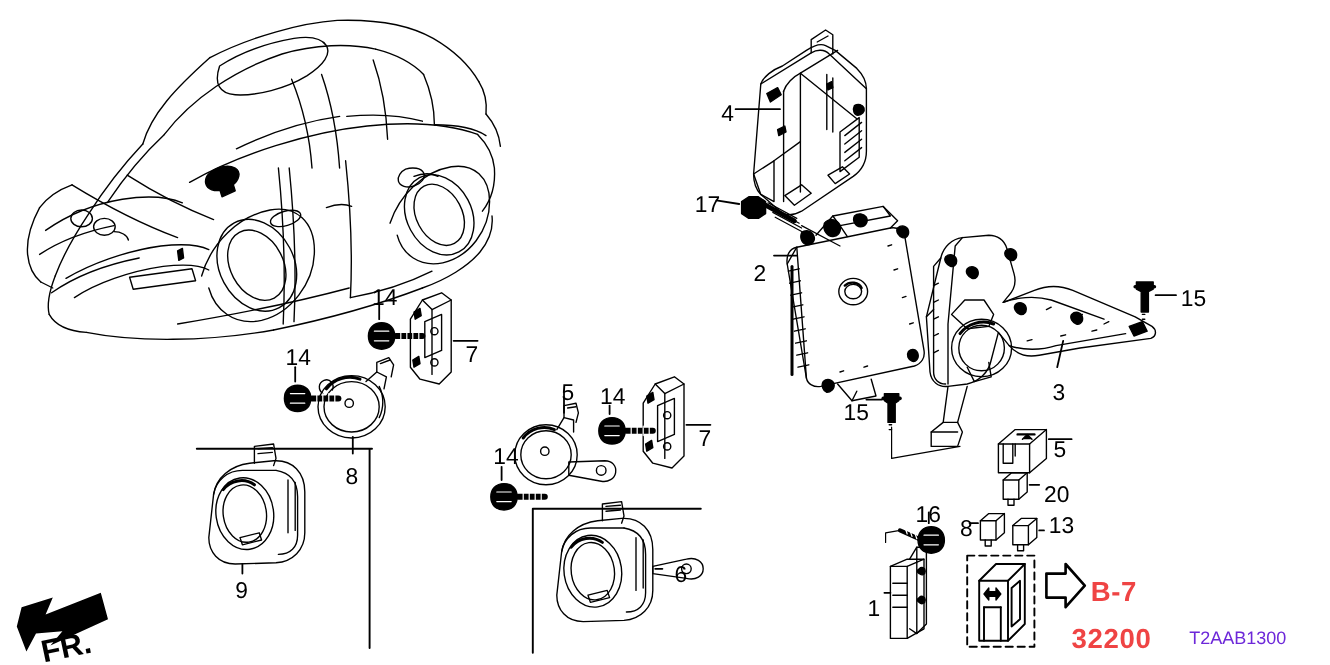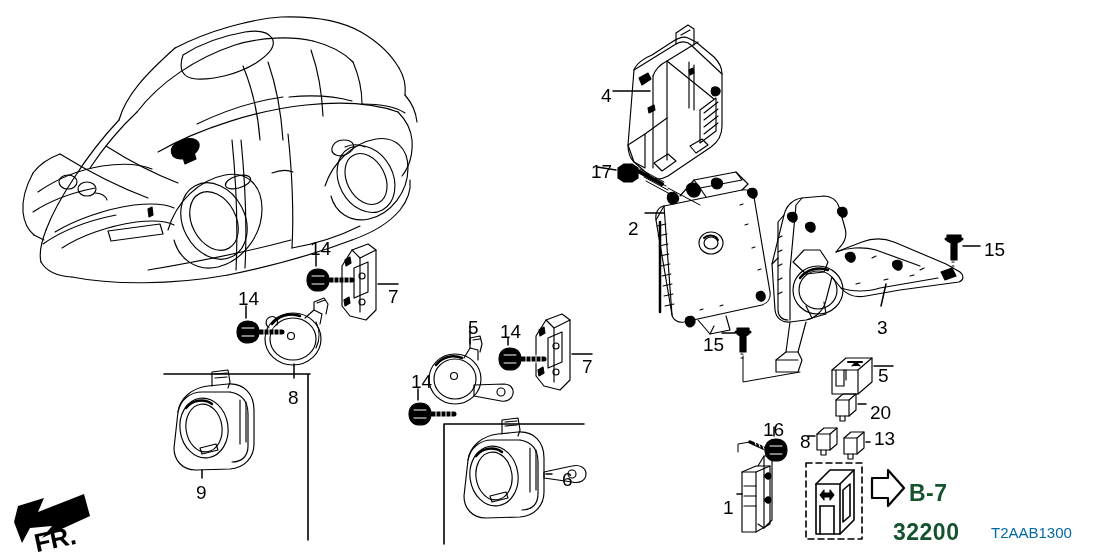--- a/index.html
+++ b/index.html
@@ -3,23 +3,23 @@
 <meta charset="utf-8">
 <style>
   html,body{margin:0;padding:0;background:#fff;}
   body{width:1108px;height:554px;overflow:hidden;
        font-family:"Liberation Sans",sans-serif;color:#000;}
   #stage{position:relative;width:1108px;height:554px;background:#ffffff;}
   svg{position:absolute;left:0;top:0;}
   .lbl{position:absolute;font-family:"Liberation Sans",sans-serif;
        font-size:19px;color:#000;line-height:1;white-space:nowrap;}
   .code{position:absolute;font-family:"Liberation Sans",sans-serif;
-        font-size:15px;color:#0369a1;white-space:nowrap;}
+        font-size:15px;color:#6d28d9;white-space:nowrap;}
   .bigcode{position:absolute;font-family:"Liberation Sans",sans-serif;
-           font-weight:bold;font-size:23px;color:#14532d;white-space:nowrap;
+           font-weight:bold;font-size:23px;color:#ef4444;white-space:nowrap;
            letter-spacing:.5px;}
   .frtxt{position:absolute;font-family:"Liberation Sans",sans-serif;
          font-weight:bold;font-size:26px;color:#000;
          transform:rotate(-12deg);transform-origin:left bottom;}
 </style>
 </head>
 <body>
 
 <div id="stage">
 
@@ -490,21 +490,21 @@
       <div class="lbl" style="left: 800px; top: 432px;">8</div>
       <div class="lbl" style="left: 870px; top: 403px;">20</div>
       <div class="lbl" style="left: 874px; top: 429px;">13</div>
       <div class="lbl" style="left: 310px; top: 239px;">14</div>
       <div class="lbl" style="left: 238px; top: 289px;">14</div>
       <div class="lbl" style="left: 500px; top: 322px;">14</div>
       <div class="lbl" style="left: 411px; top: 372px;">14</div>
       <div class="lbl" style="left: 703px; top: 335px;">15</div>
       <div class="lbl" style="left: 984px; top: 240px;">15</div>
       <div class="lbl" style="left: 763px; top: 420px; text-align: right;">16</div>
-      <div class="lbl" style="left: 591px; top: 162px;">17</div>
+      <div class="lbl" style="left: 579px; top: 162px;">17</div>
     </div>
 
 <div class="frtxt" style="left:38px;top:528px;">FR.</div>
 
 <div class="bigcode" style="left:909px;top:480px;">B-7</div>
 <div class="bigcode" style="left:893px;top:504px;margin-top:15px;">32200</div>
 
 <div class="code" style="left:991px;top:524px;">T2AAB1300</div>
 
 </div>

